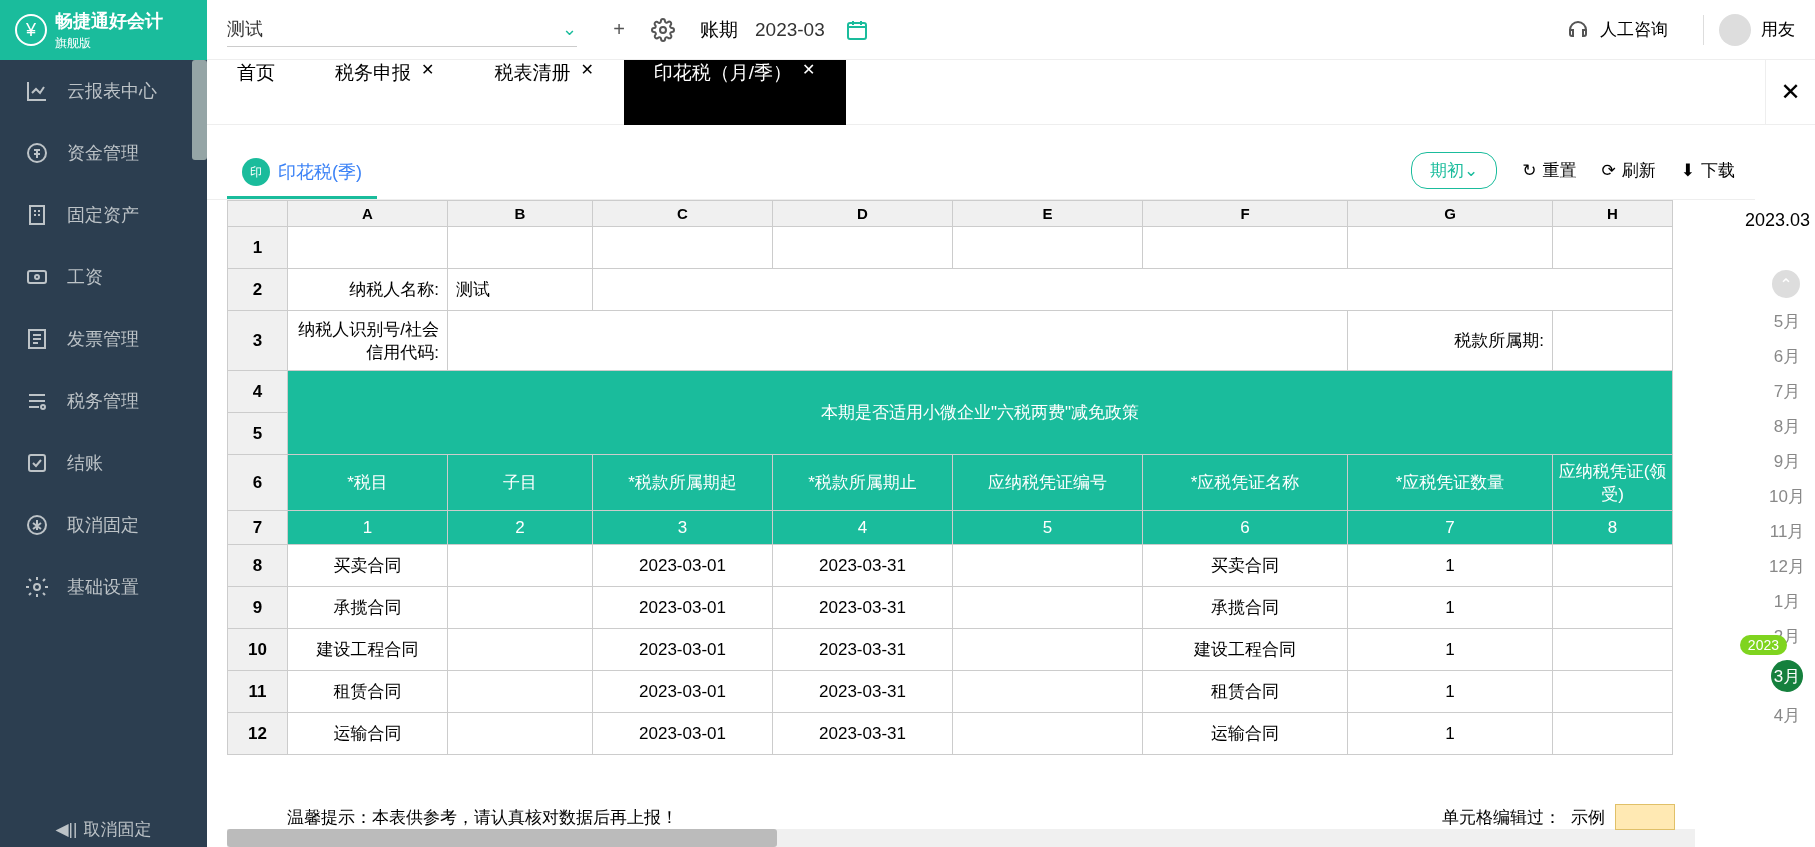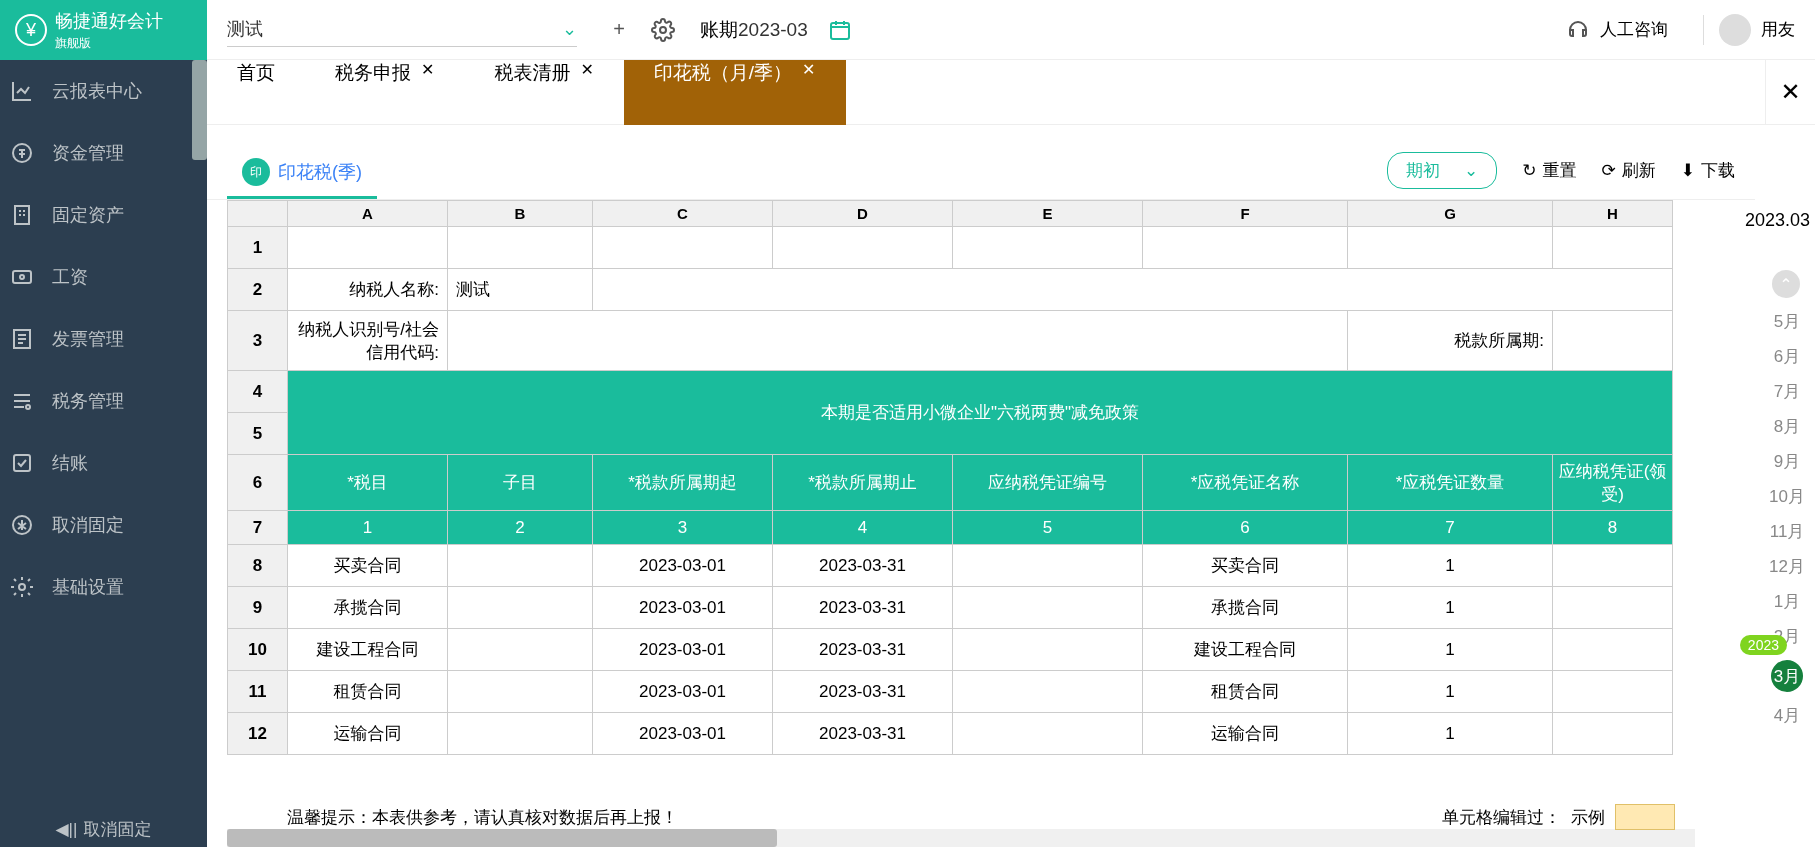--- a/index.html
+++ b/index.html
@@ -1,48 +1,48 @@
 <!DOCTYPE html>
 <html><head>
 <meta charset="utf-8">
 <style>
 *{margin:0;padding:0;box-sizing:border-box;font-family:"Microsoft YaHei",sans-serif}
 body{background:#fff;width:1815px;height:847px;overflow:hidden;position:relative}
 .sidebar{position:absolute;left:0;top:0;width:207px;height:847px;background:#2c3e50;color:#fff}
 .logo-area{height:60px;background:#1abc9c;display:flex;align-items:center;padding:0 15px}
 .logo-icon{width:32px;height:32px;border:2px solid #fff;border-radius:50%;display:flex;align-items:center;justify-content:center;margin-right:8px;font-size:18px}
-.logo-text{font-size:18px;font-weight:normal}
+.logo-text{font-size:18px;font-weight:bold}
 .logo-sub{font-size:12px;display:block;margin-top:2px}
 .sidebar-scroll{position:absolute;top:60px;left:0;right:0;bottom:35px;overflow:hidden}
 .sidebar-scrollbar{position:absolute;right:0;top:60px;width:15px;height:100px;background:#95a5a6;border-radius:3px}
-.sidebar-item{height:62px;display:flex;align-items:center;padding:0 10px;font-size:18px;cursor:pointer;color:#bdc3c7}
+.sidebar-item{height:62px;display:flex;align-items:center;padding:0 25px;font-size:18px;cursor:pointer;color:#bdc3c7}
 .sidebar-item .ic{width:24px;height:24px;margin-right:18px;display:flex;align-items:center;justify-content:center}
 .sidebar-footer{position:absolute;bottom:0;left:0;right:0;height:35px;display:flex;align-items:center;justify-content:center;font-size:17px;color:#bdc3c7;cursor:pointer}
 .header{position:absolute;left:207px;top:0;right:0;height:60px;background:#fff;display:flex;align-items:center;padding:0 20px;border-bottom:1px solid #eee}
 .company-sel{width:350px;height:35px;border-bottom:1px solid #ccc;display:flex;align-items:center;justify-content:space-between;font-size:18px;color:#333;margin-right:20px}
 .hdr-icon{width:24px;height:24px;margin:0 10px;display:flex;align-items:center;justify-content:center;cursor:pointer;color:#555;font-size:20px}
-.period-lbl{font-size:19px;margin-left:15px;margin-right:0}
+.period-lbl{font-size:19px;margin-left:15px;margin-right:17px}
 .period-val{font-size:19px;color:#333;margin-right:10px}
 .hdr-right{margin-left:auto;display:flex;align-items:center}
 .consult{display:flex;align-items:center;font-size:17px;margin-right:20px;cursor:pointer}
 .hdr-sep{width:1px;height:30px;background:#ddd;margin:0 15px}
 .avatar{width:32px;height:32px;border-radius:50%;background:#ddd;margin-right:10px}
 .username{font-size:17px}
 .tabs{position:absolute;left:207px;top:60px;right:0;height:65px;background:#fff;display:flex;align-items:center;border-bottom:1px solid #eee}
 .tab{height:65px;padding:0 30px;display:flex;align-items:flex-start;font-size:19px;cursor:pointer}
-.tab.active{background:#a16207;color:#fff}
+.tab.active{background:#000000;color:#fff}
 .tab-close{margin-left:10px;font-size:16px;cursor:pointer}
 .tabs-close-all{margin-left:auto;width:50px;height:65px;display:flex;align-items:center;justify-content:center;font-size:24px;border-left:1px solid #eee;cursor:pointer}
 .content{position:absolute;left:207px;top:125px;right:60px;bottom:0;background:#fff}
 .sub-tabs{height:75px;display:flex;align-items:flex-end;padding:0 20px;border-bottom:1px solid #eee}
 .sub-tab{display:flex;align-items:center;padding:10px 15px;border-bottom:3px solid #1abc9c}
 .sub-tab-icon{width:28px;height:28px;border-radius:50%;background:#1abc9c;color:#fff;display:flex;align-items:center;justify-content:center;font-size:12px;margin-right:8px}
 .sub-tab-text{color:#3b82f6;font-size:18px}
 .sub-actions{margin-left:auto;margin-bottom:10px;display:flex;align-items:center;gap:25px}
-.btn-outline{border:1px solid #1abc9c;color:#1abc9c;padding:6px 18px;border-radius:16px;font-size:17px;cursor:pointer;display:flex;align-items:center;gap:24px}
+.btn-outline{border:1px solid #1abc9c;color:#1abc9c;padding:6px 18px;border-radius:16px;font-size:17px;cursor:pointer;display:flex;align-items:center;gap:0}
 .action-link{display:flex;align-items:center;font-size:17px;cursor:pointer;gap:6px}
 .sheet{position:absolute;top:75px;left:20px;right:10px;bottom:60px;overflow:hidden}
 table{border-collapse:collapse;table-layout:fixed}
 .col-h{background:#f0f0f0;height:26px;border:1px solid #ccc;text-align:center;font-size:15px}
 .row-h{background:#f0f0f0;width:60px;border:1px solid #ccc;text-align:center;font-size:17px;height:42px}
 .corner{background:#f0f0f0;border:1px solid #ccc;width:60px;height:26px}
 td{border:1px solid #ccc;text-align:center;font-size:17px;height:42px;overflow:hidden;white-space:nowrap}
 .teal-cell{background:#1abc9c;color:#fff}
 .lbl-cell{text-align:right;padding-right:8px}
 .val-cell{text-align:left;padding-left:8px}

